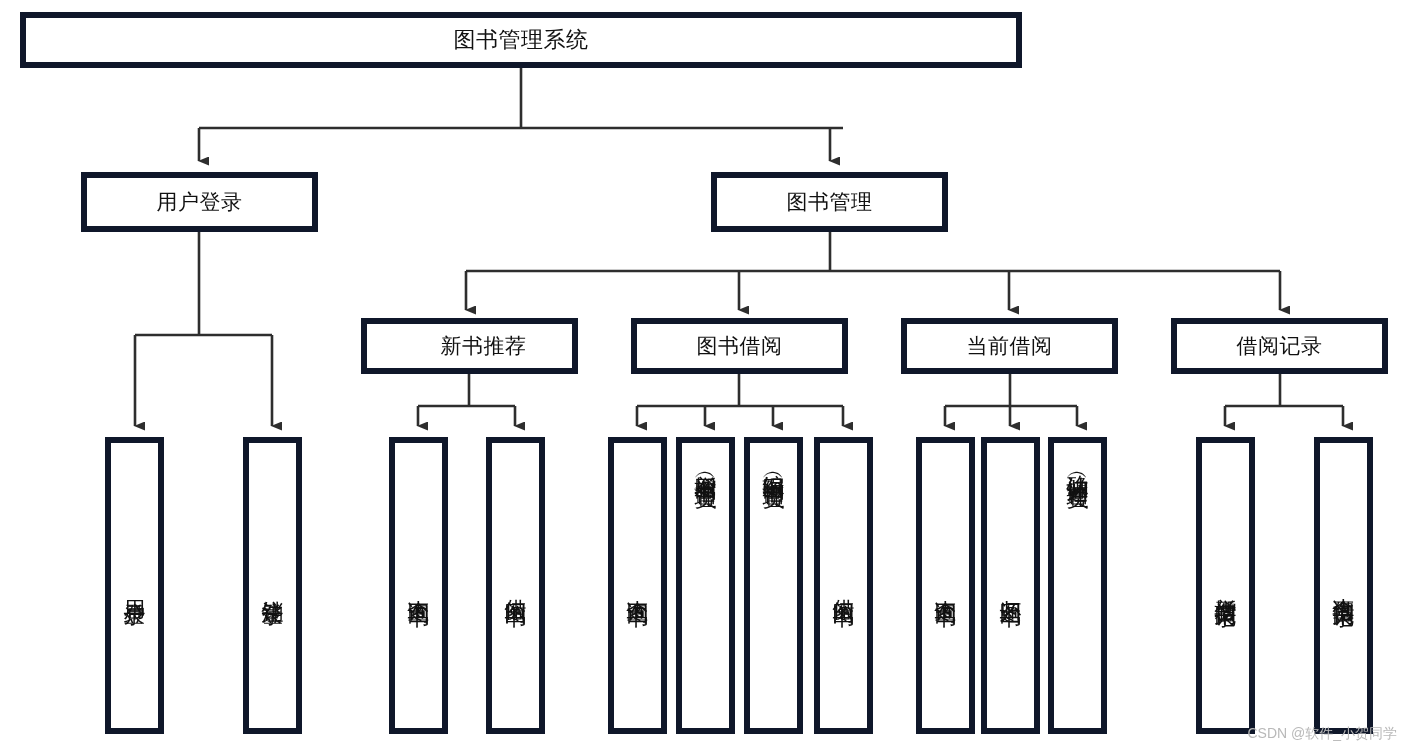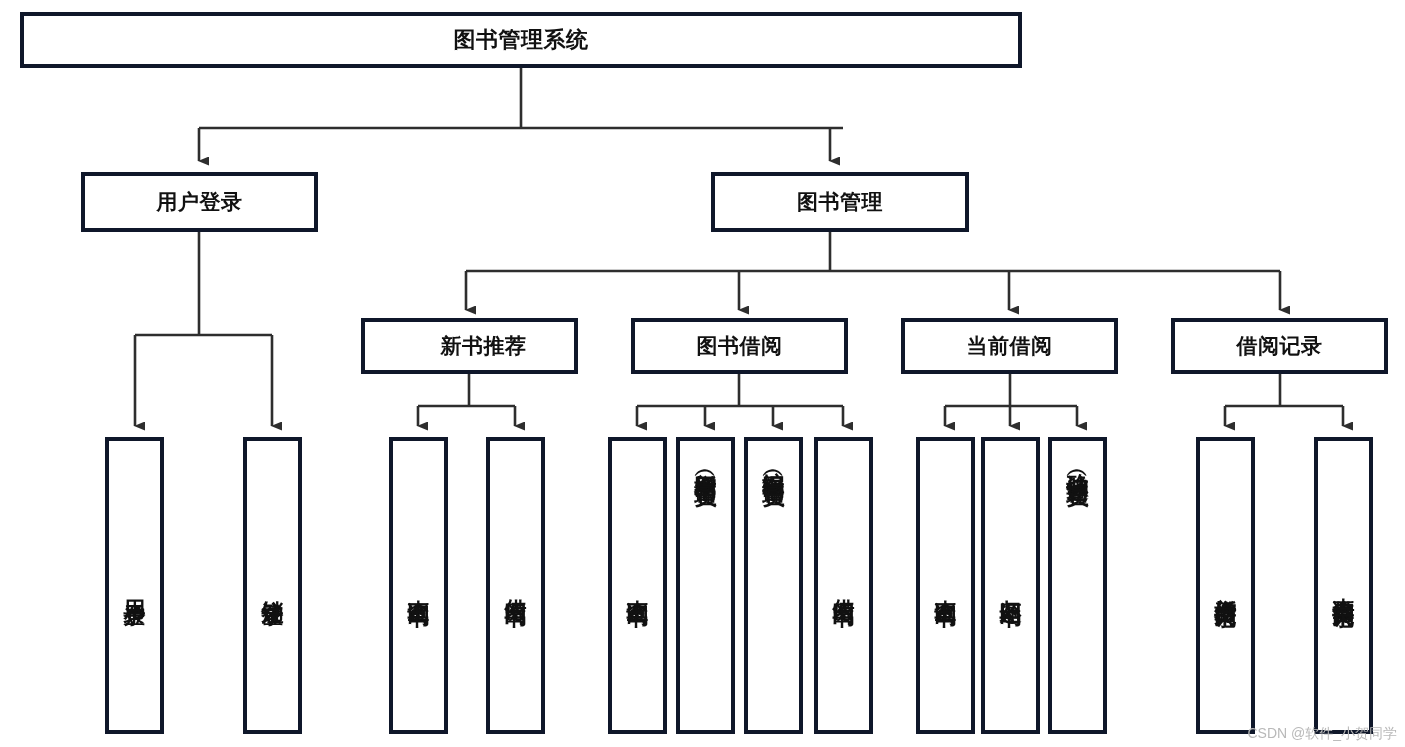--- a/index.html
+++ b/index.html
@@ -22,27 +22,26 @@
     left: 0;
     top: 0;
     width: 1405px;
     height: 747px;
     pointer-events: none;
   }
   .node {
     position: absolute;
     box-sizing: border-box;
     background: #ffffff;
-    border: 4px solid #0f172a;
+    border: 6px solid #0f172a;
     display: flex;
     align-items: center;
     justify-content: center;
     color: #111111;
     z-index: 2;
-    font-weight: bold;
   }
   .node .lbl {
     display: block;
     text-align: center;
     line-height: 1.08;
     letter-spacing: 0.5px;
     color: #111111;
   }
   .node.horizontal .lbl {
     font-size: 21px;
@@ -131,21 +130,21 @@
     </g>
   </svg>
 
   <div class="node horizontal" id="root-node" style="left:20px; top:12px; width:1002px; height:56px;">
     <span class="lbl">图书管理系统</span>
   </div>
 
   <div class="node horizontal" style="left:81px; top:172px; width:237px; height:60px;">
     <span class="lbl">用户登录</span>
   </div>
-  <div class="node horizontal" style="left:711px; top:172px; width:258px; height:60px;">
+  <div class="node horizontal" style="left:711px; top:172px; width:237px; height:60px;">
     <span class="lbl">图书管理</span>
   </div>
 
   <div class="node horizontal" style="left:361px; top:318px; width:217px; height:56px;padding-left:28px;">
     <span class="lbl">新书推荐</span>
   </div>
   <div class="node horizontal" style="left:631px; top:318px; width:217px; height:56px;">
     <span class="lbl">图书借阅</span>
   </div>
   <div class="node horizontal" style="left:901px; top:318px; width:217px; height:56px;">

